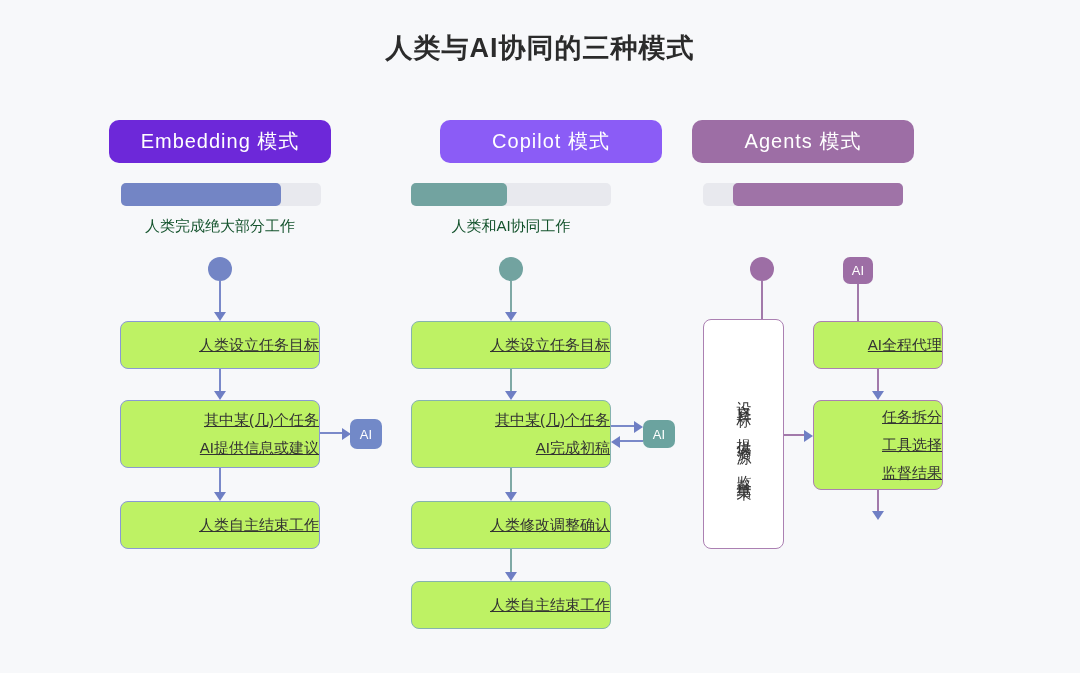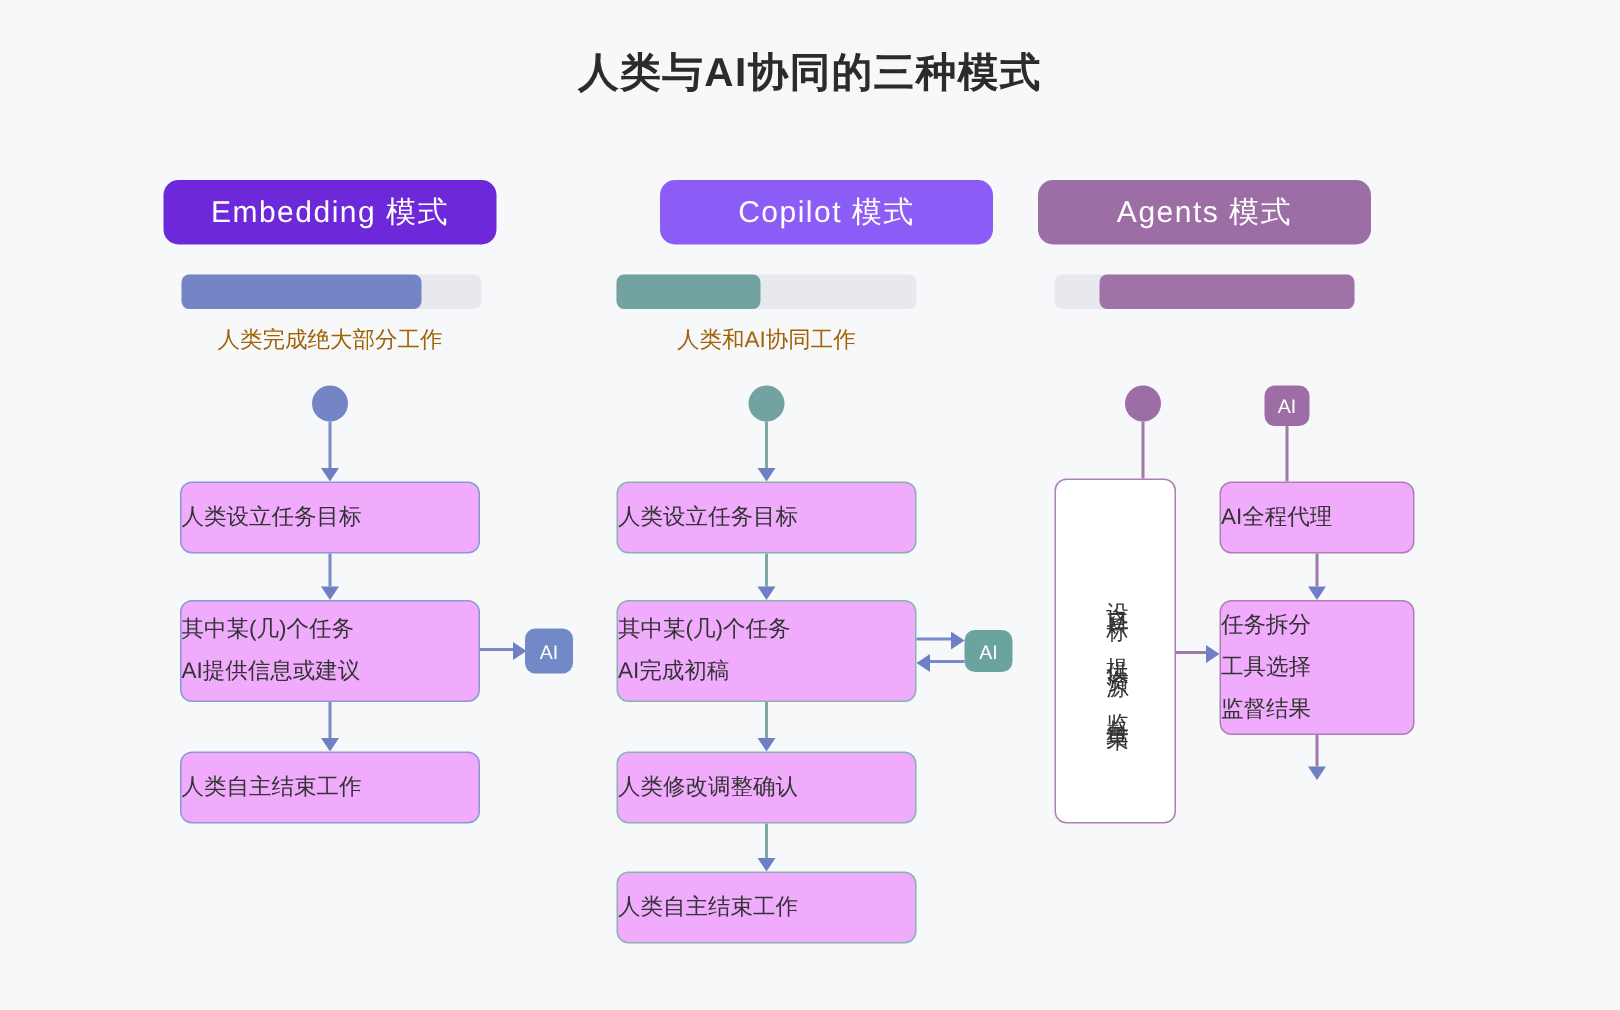--- a/index.html
+++ b/index.html
@@ -36,37 +36,37 @@
   .bar.c1 { left:121px; }
   .bar.c2 { left:411px; }
   .bar.c3 { left:703px; justify-content:flex-end; }
   .bar-fill { height:100%; border-radius:5px; }
   .bar.c1 .bar-fill { background:#7385C5; }
   .bar.c2 .bar-fill { background:#72A3A0; }
   .bar.c3 .bar-fill { background:#9F73A7; }
 
   .caption {
     position:absolute; top:217px; width:222px; text-align:center;
-    font-size:15px; color:#a16207;
+    font-size:15px; color:#14532d;
   }
   .caption.c1 { left:109px; }
   .caption.c2 { left:400px; }
   .caption.c3 { left:692px; }
 
   
   .circle { position:absolute; top:257px; width:24px; height:24px; border-radius:50%; }
   .circle.c1 { left:208px; background:#7385C5; }
   .circle.c2 { left:499px; background:#72A3A0; }
   .circle.c3 { left:750px; background:#9D6EA5; }
 
   
   .fbox {
-    position:absolute; background:#f0abfc; border:1.4px solid #8A99D4; border-radius:8px;
-    display:flex; flex-direction:column; align-items:flex-start; justify-content:center;
-    font-size:15px; color:#333333; line-height:28px; text-align:center;
+    position:absolute; background:#bef264; border:1.4px solid #8A99D4; border-radius:8px;
+    display:flex; flex-direction:column; align-items:flex-end; justify-content:center;
+    font-size:15px; color:#333333; line-height:28px; text-align:center;text-decoration:underline;
   }
   .teal-b { border-color:#86B3AF; }
   .purple-b { border-color:#AB80B2; }
 
   
   .vline { position:absolute; width:2px; }
   .hline { position:absolute; height:2px; }
   .blue-l { background:#7A89C9; }
   .teal-l { background:#7FA9A5; }
   .purple-l { background:#A279AA; }

